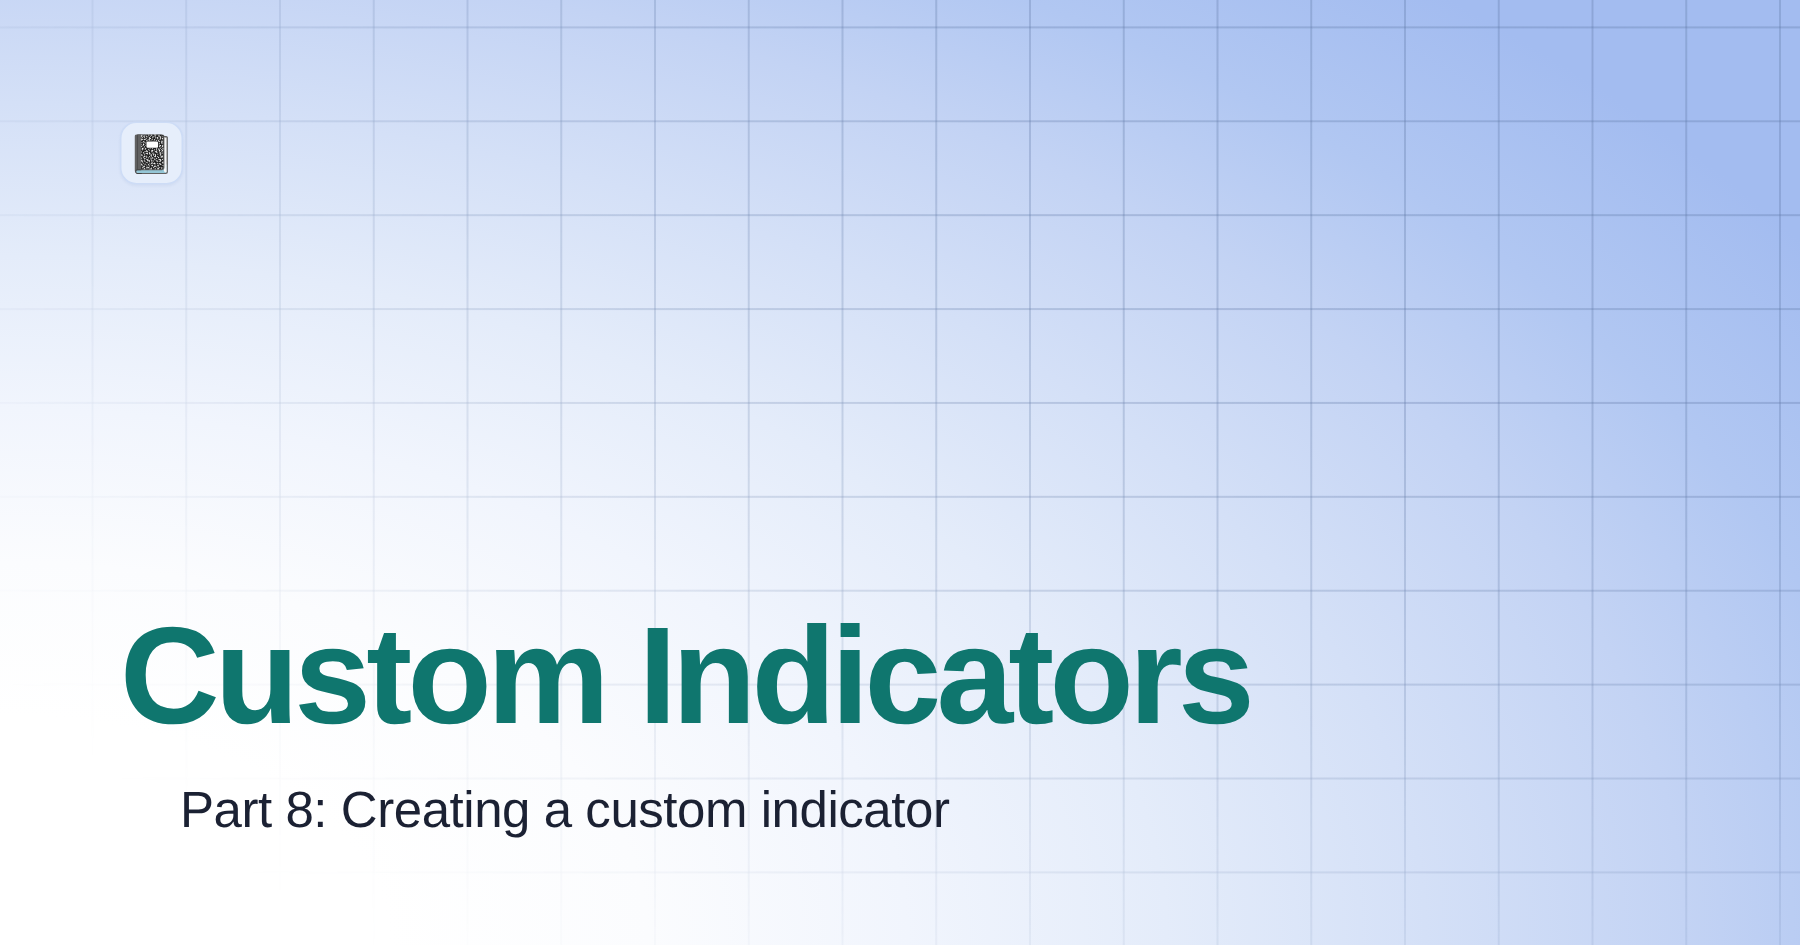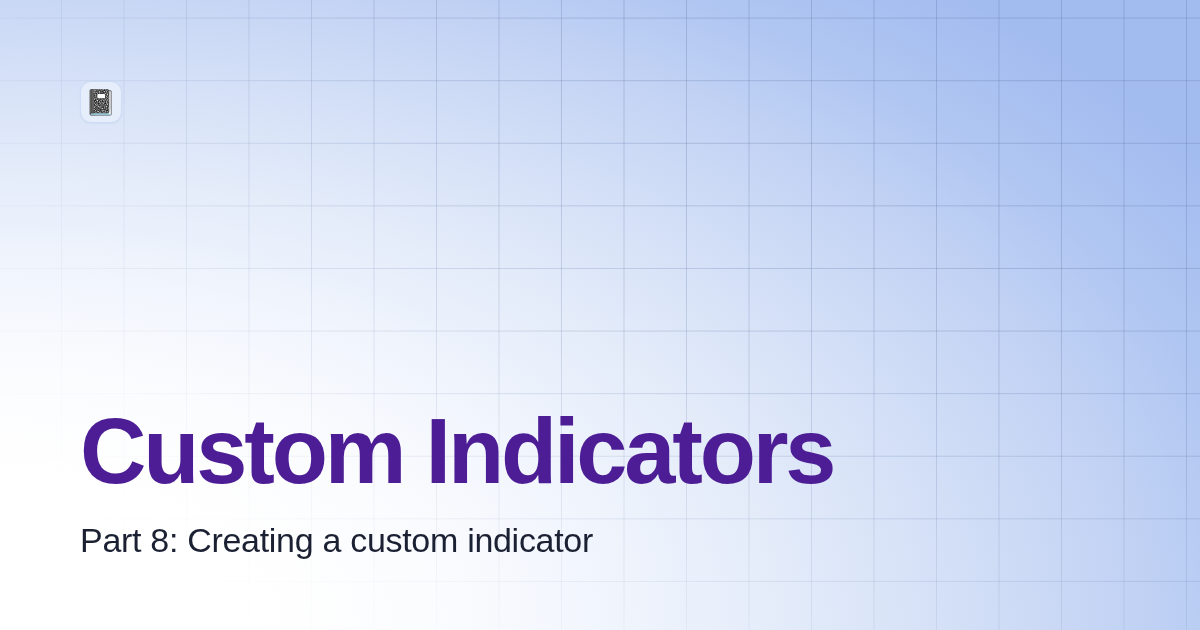--- a/index.html
+++ b/index.html
@@ -118,31 +118,32 @@
     left:80px;
     bottom:70px;
     width:1040px;
   }
 
   .main-title {
     font-size:92px;
     font-weight:700;
     line-height:1.0;
     letter-spacing:-3.2px;
-    color:#4c1d95;
+    color:#0f766e;
     white-space:nowrap;
   }
 
   .subtitle {
     margin-top:24px;
     font-size:34px;
     font-weight:400;
     letter-spacing:-0.3px;
     color:#1b2133;
     white-space:nowrap;
+    margin-left:40px;
   }
 </style>
 </head>
 <body>
 
 <div class="card">
 
   <div class="bg-gradient"></div>
   <div class="bg-grid"></div>
 

